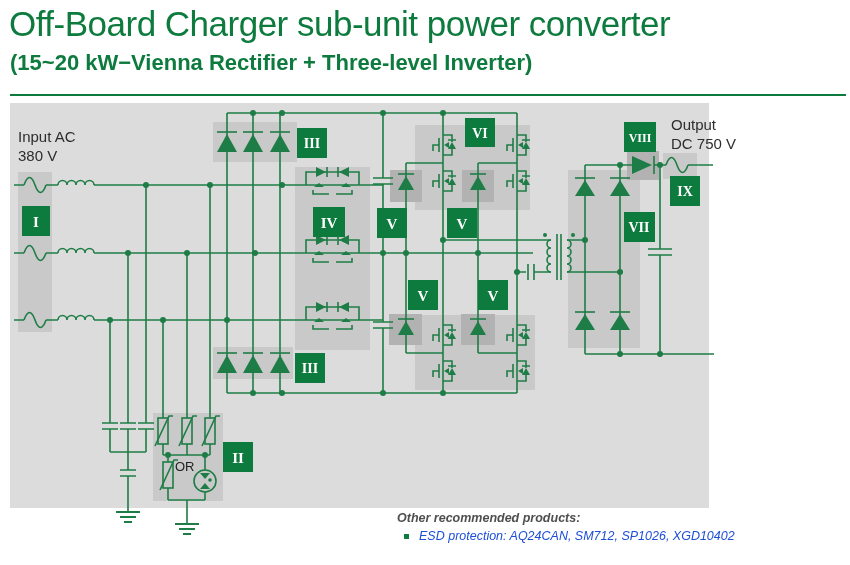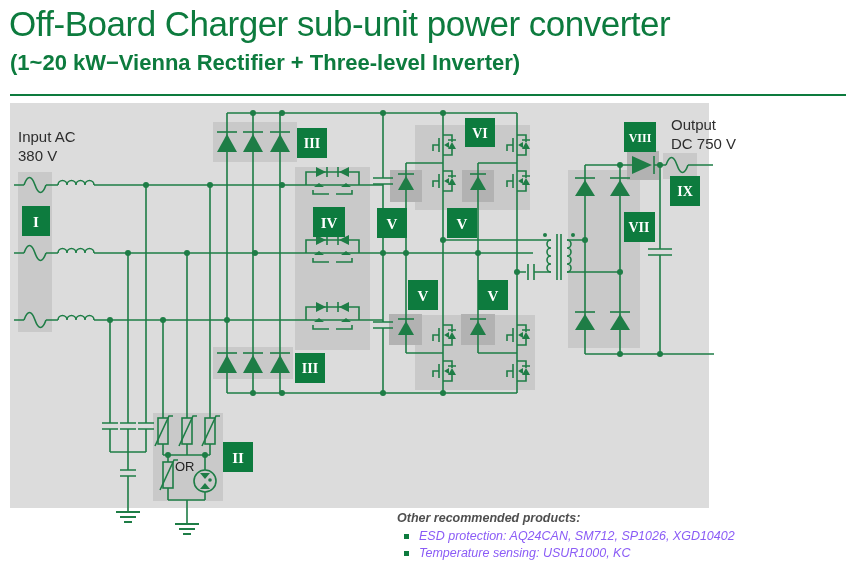--- a/index.html
+++ b/index.html
@@ -31,28 +31,28 @@
   .badge{fill:var(--green);}
   .bt{fill:#ffffff;font-family:"Liberation Serif",serif;font-weight:bold;
       font-size:15px;text-anchor:middle;}
   .bt-s{font-size:12px;}
   .bt-m{font-size:14px;}
   .lbl{fill:var(--ink);font-size:15px;font-family:"Liberation Sans",sans-serif;}
   .or{fill:#222222;font-size:13px;font-family:"Liberation Sans",sans-serif;}
   .notes{position:absolute;left:397px;top:511px;color:var(--note);}
   .notes .nh{font-size:12.5px;font-weight:bold;font-style:italic;margin-bottom:4px;}
   .nitem{display:flex;align-items:center;font-size:12.5px;font-style:italic;
-         margin-top:3px;color:#8b5cf6;}
+         margin-top:3px;color:#1d4ed8;}
   .nbullet{width:5px;height:5px;background:var(--green);margin:0 10px 0 7px;flex:none;}
 </style>
 </head>
 <body>
 
 <div class="title">Off-Board Charger sub-unit power converter</div>
-<div class="subtitle">(1~20 kW−Vienna Rectifier + Three-level Inverter)</div>
+<div class="subtitle">(15~20 kW−Vienna Rectifier + Three-level Inverter)</div>
 <div class="rule"></div>
 
 <svg width="850" height="565" viewBox="0 0 850 565">
   <defs>
     <g id="fetv">
       <path class="w" d="M-4,8 V22 M-4,15 H-10 V21 M0,5 H9 V12 M0,25 H9 V19 M5,10 H13"></path>
       <polygon class="tri" points="1,15 6,12 6,18"></polygon>
       <polygon class="tri" points="9,12 5,19 13,19"></polygon>
     </g>
     <g id="dclamp">
@@ -282,17 +282,13 @@
     <text class="lbl" x="671" y="149">DC 750 V</text>
   </g>
 </svg>
 
 <div class="notes">
   <div class="nh">Other recommended products:</div>
   <div class="nitem">
     <span class="nbullet"></span>
     <span>ESD protection: AQ24CAN, SM712, SP1026, XGD10402</span>
   </div>
-  <div class="nitem">
-    <span class="nbullet"></span>
-    <span>Temperature sensing: USUR1000, KC</span>
-  </div>
 </div>
 
 </body></html>

